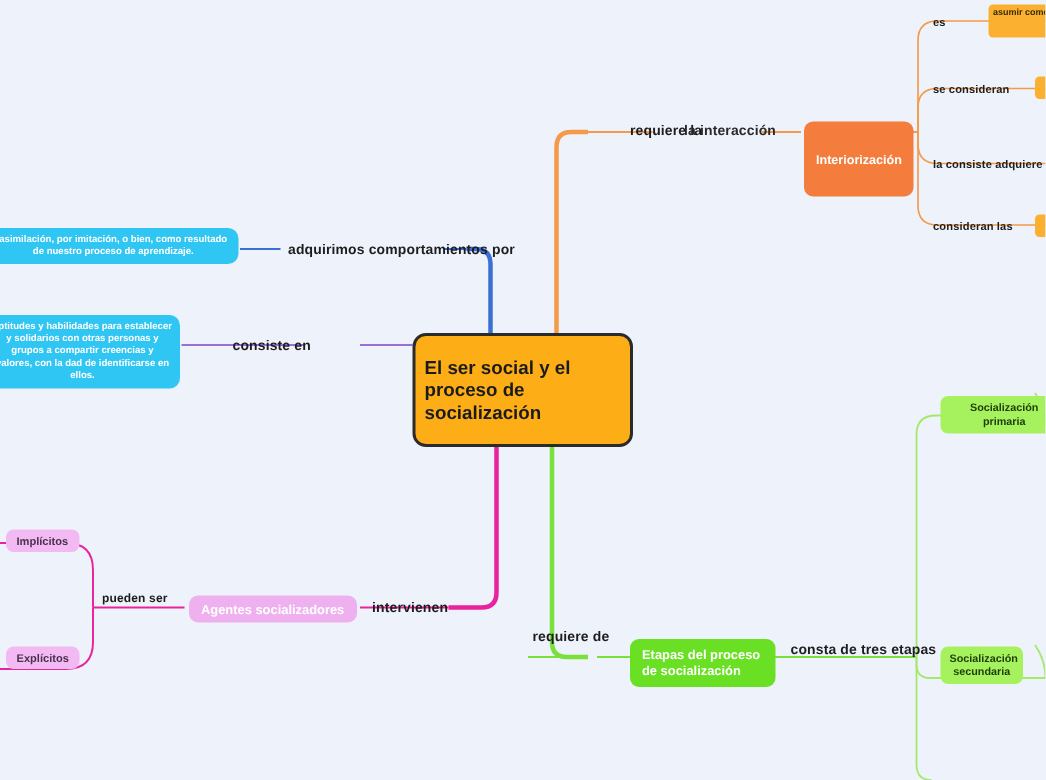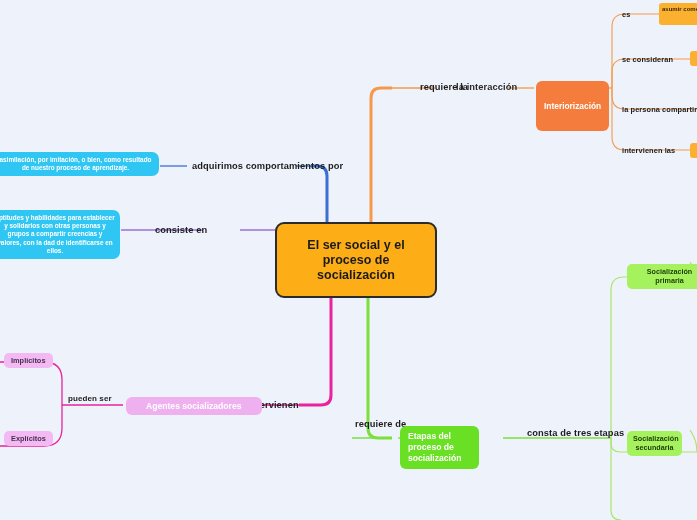--- a/index.html
+++ b/index.html
@@ -15,26 +15,26 @@
     background: #eef2fb;
     overflow: hidden;
   }
   #wires { position: absolute; left: 0; top: 0; width: 697px; height: 520px; }
 
   .node { position: absolute; }
 
   
   .root {
     left: 275px; top: 222px;
-    width: 162px; height: 76px;
+    width: 147px; height: 76px;
     background: #fdad16;
     border: 2px solid #2b2b2b;
     border-radius: 9px;
     display: flex; align-items: center; justify-content: center;
-    text-align: center;
+    text-align: left;
     color: #1b1b1b;
     font-size: 12.5px; font-weight: bold; line-height: 15px;
     padding: 0 6px;
   }
 
   
   .caption {
     position: absolute;
     color: #1d1d1d;
     font-size: 9.3px;
@@ -61,21 +61,21 @@
   }
 
   
   .orchid {
     background: #efb0f0;
     border-radius: 6px;
     color: #ffffff;
     font-size: 8.6px;
     font-weight: bold;
     text-align: center;
-    padding: 4px 20px;
+    padding: 4px 8px;
     white-space: nowrap;
   }
   .pinkleaf {
     background: #f3b9f3;
     border-radius: 5px;
     color: #4a3150;
     font-size: 7.4px;
     font-weight: bold;
     text-align: center;
     padding: 3px 7px;
@@ -189,24 +189,24 @@
     <span>requiere la</span><span class="over">la interacción</span>
   </div>
   <div class="node orange" style="left:536px; top:81px;">Interiorización</div>
 
   <div class="caption" style="left:622px; top:10px; font-size:7.4px;">es</div>
   <div class="node orangechip" style="left:659px; top:3px; width:46px; height:22px; line-height:8px;">asumir como  de pensar y</div>
 
   <div class="caption" style="left:622px; top:55px; font-size:7.4px;">se consideran</div>
   <div class="node orangechip" style="left:690px; top:51px; width:16px; height:15px;"></div>
 
-  <div class="caption" style="left:622px; top:105px; font-size:7.4px;">la persona compartir</div>
-
-  <div class="caption" style="left:622px; top:146px; font-size:7.4px;">intervienen las</div>
+  <div class="caption" style="left:622px; top:105px; font-size:7.4px;">la consiste adquiere</div>
+
+  <div class="caption" style="left:622px; top:146px; font-size:7.4px;">consideran las</div>
   <div class="node orangechip" style="left:690px; top:143px; width:16px; height:15px;"></div>
 
   <div class="caption" style="left:355px; top:419px;">requiere de</div>
-  <div class="node green" style="left:400px; top:426px; width:79px;">Etapas del proceso de socialización</div>
+  <div class="node green" style="left:420px; top:426px; width:97px;">Etapas del proceso de socialización</div>
   <div class="caption" style="left:527px; top:428px;">consta de tres etapas</div>
   <div class="node greenleaf" style="left:627px; top:264px; width:85px;">Socialización primaria</div>
   <div class="node greenleaf" style="left:627px; top:431px; width:55px;">Socialización secundaria</div>
 
 </div>
 
 </body></html>

